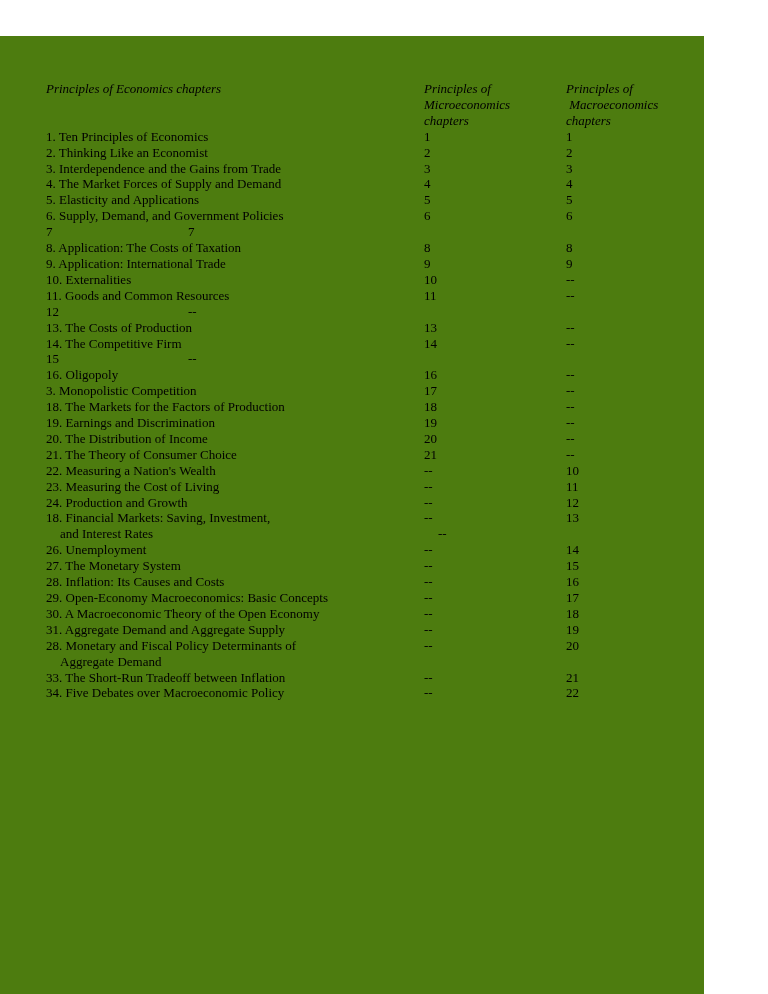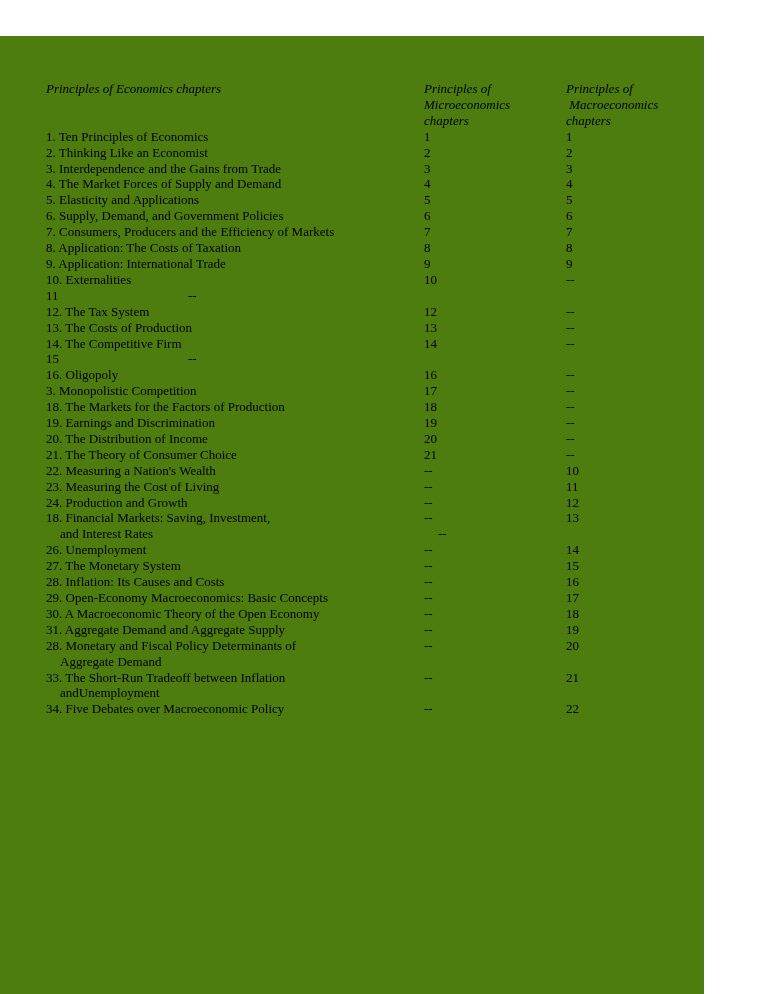--- a/index.html
+++ b/index.html
@@ -103,21 +103,20 @@
         <div class="cell-macro">5</div>
       </div>
 
       <div class="line">
         <div class="cell-chapter">6. Supply, Demand, and Government Policies</div>
         <div class="cell-micro">6</div>
         <div class="cell-macro">6</div>
       </div>
 
       <div class="line">
-        <div class="cell-chapter">7. Consumers, Producers and the Efficiency of Markets</div>
         <div class="cell-micro">7</div>
         <div class="cell-macro">7</div>
       </div>
 
       <div class="line">
         <div class="cell-chapter">8. Application: The Costs of Taxation</div>
         <div class="cell-micro">8</div>
         <div class="cell-macro">8</div>
       </div>
 
@@ -127,26 +126,26 @@
         <div class="cell-macro">9</div>
       </div>
 
       <div class="line">
         <div class="cell-chapter">10. Externalities</div>
         <div class="cell-micro">10</div>
         <div class="cell-macro">--</div>
       </div>
 
       <div class="line">
+        <div class="cell-chapter">11. Goods and Common Resources</div>
         <div class="cell-micro">11</div>
         <div class="cell-macro">--</div>
       </div>
 
       <div class="line">
-        <div class="cell-chapter">12. The Tax System</div>
         <div class="cell-micro">12</div>
         <div class="cell-macro">--</div>
       </div>
 
       <div class="line">
         <div class="cell-chapter">13. The Costs of Production</div>
         <div class="cell-micro">13</div>
         <div class="cell-macro">--</div>
       </div>
 
@@ -274,25 +273,20 @@
         <div class="cell-micro"></div>
         <div class="cell-macro"></div>
       </div>
 
       <div class="line">
         <div class="cell-chapter">33. The Short-Run Tradeoff between Inflation</div>
         <div class="cell-micro">--</div>
         <div class="cell-macro">21</div>
       </div>
 
-      <div class="line">
-        <div class="cell-chapter indent">andUnemployment</div>
-        <div class="cell-micro"></div>
-        <div class="cell-macro"></div>
-      </div>
 
       <div class="line">
         <div class="cell-chapter">34. Five Debates over Macroeconomic Policy</div>
         <div class="cell-micro">--</div>
         <div class="cell-macro">22</div>
       </div>
     </div>
 
   </div>
 </div>

